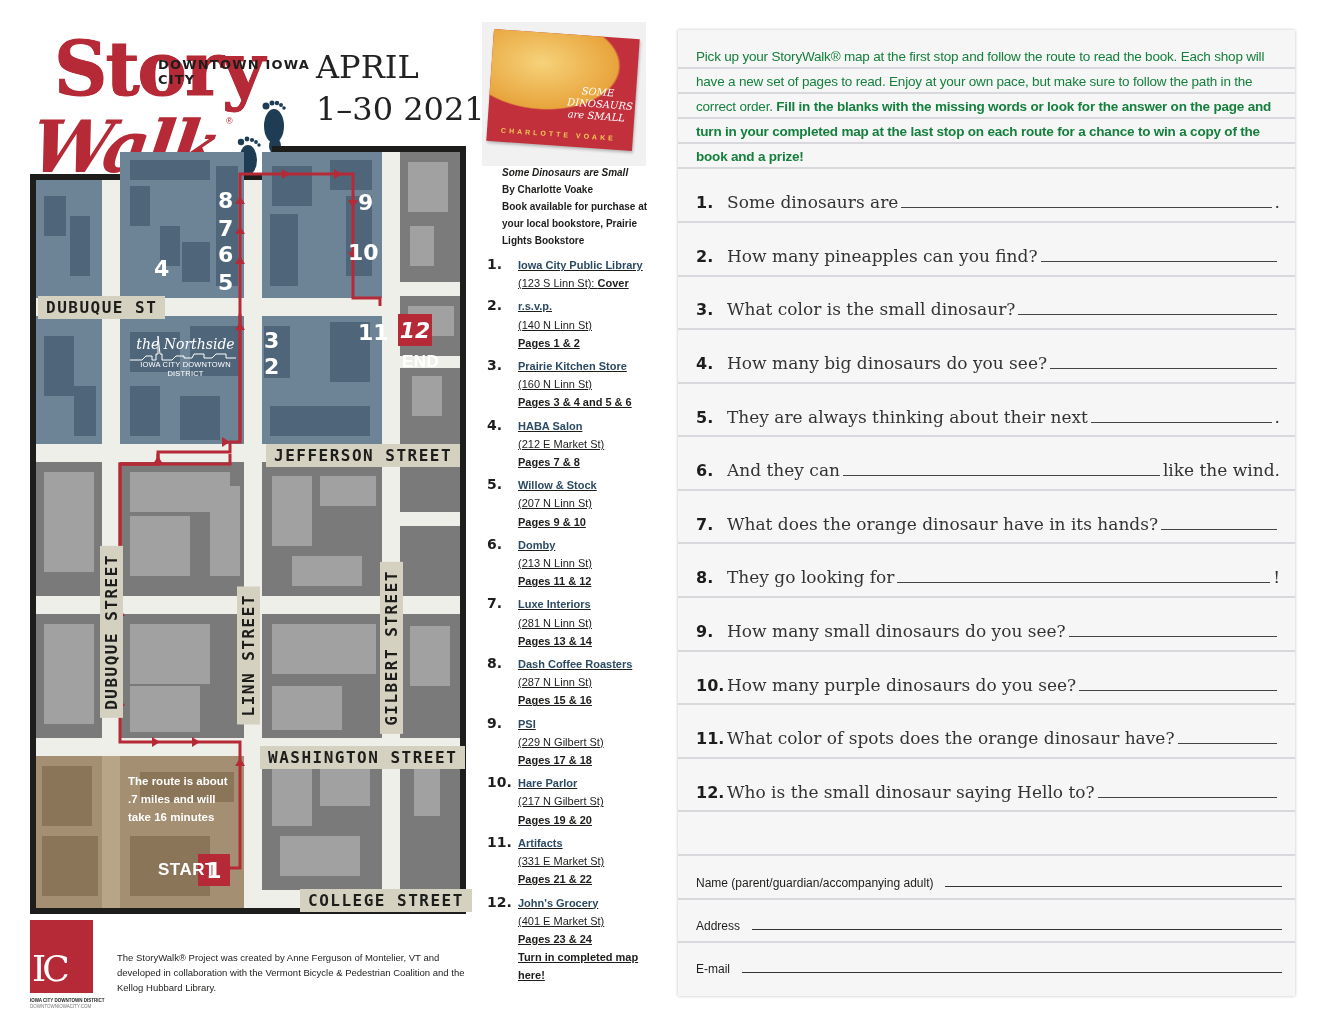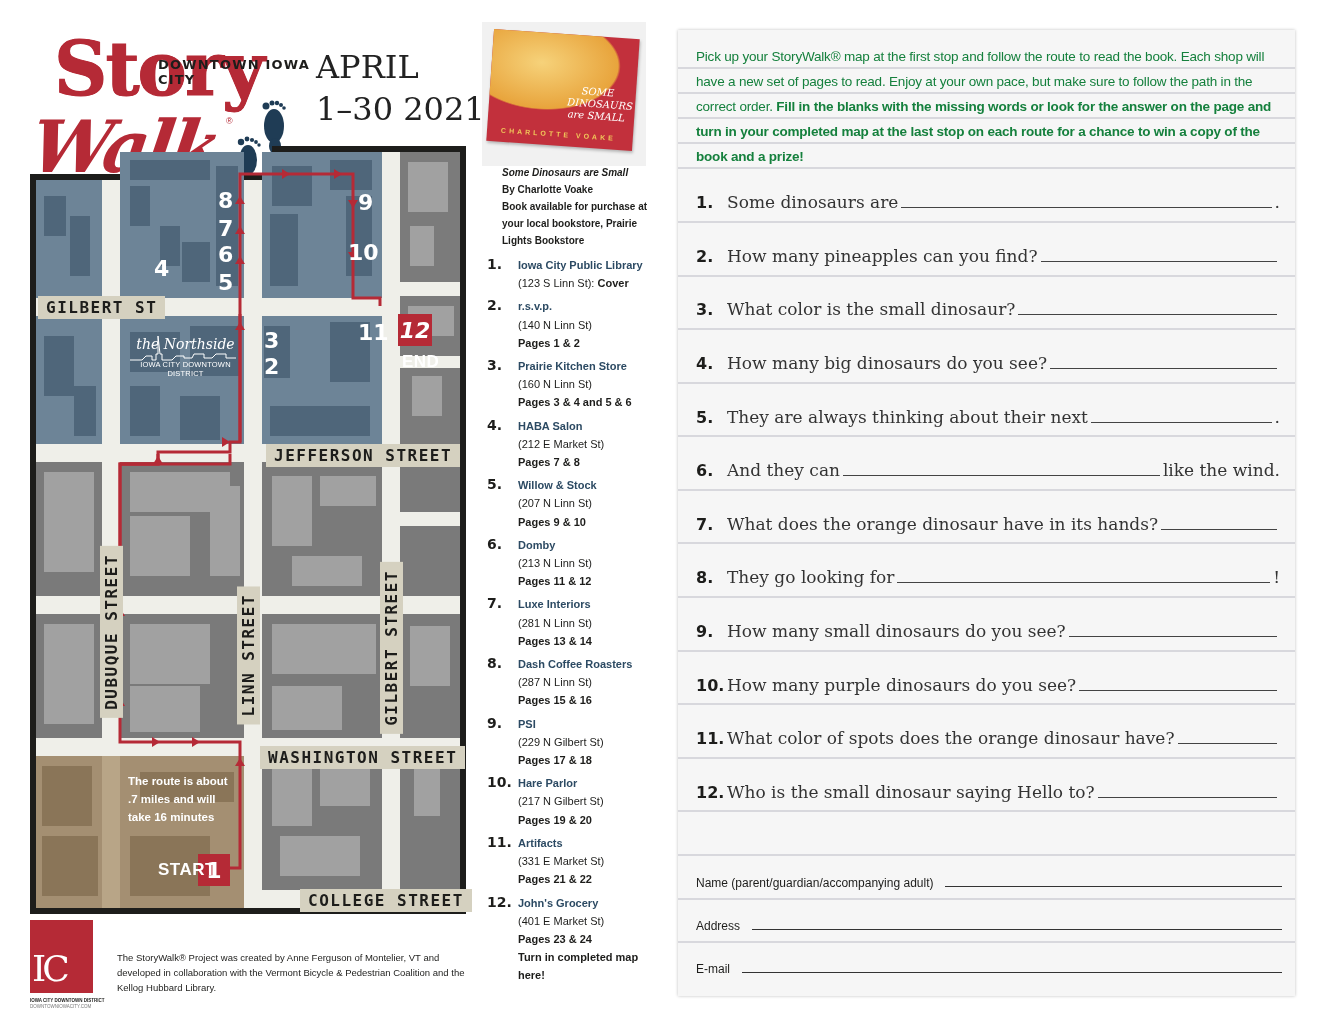--- a/index.html
+++ b/index.html
@@ -40,21 +40,21 @@
   .book-inner { position: absolute; left: 8px; top: 12px; width: 146px; height: 112px; background: #c2303c; transform: rotate(4deg); overflow: hidden; box-shadow: 1px 2px 3px rgba(0,0,0,0.25); }
   .book-inner .dino { position: absolute; left: -10px; top: -6px; width: 150px; height: 90px; background: radial-gradient(ellipse at 40% 40%, #f6d27a 0%, #e8a43c 60%, transparent 62%); }
   .book-inner .bt { position: absolute; left: 78px; top: 50px; color: #fff; font: italic 10px "DejaVu Serif", serif; line-height: 12px; text-align: center; width: 60px; }
   .book-inner .ba { position: absolute; left: 14px; bottom: 8px; color: #f0c659; font: bold 7px "Liberation Sans", sans-serif; letter-spacing: 3px; }
   .book-info { position: absolute; left: 502px; top: 164px; width: 150px; font: bold 10px "Liberation Sans", sans-serif; line-height: 17px; color: #1d1d1b; }
   .book-info .title { font-style: italic; }
 
   .stops { position: absolute; left: 487px; top: 256px; width: 160px; }
   .stop { display: flex; margin-bottom: 5px; }
   .stop .num { width: 31px; font: 900 14px "DejaVu Sans", sans-serif; color: #1d1d1b; line-height: 17px; }
-  .stop .txt { flex: 1; font: 11px "Liberation Sans", sans-serif; line-height: 18.2px; color: #1d1d1b; }
+  .stop .txt { flex: 1; font: 11px "Liberation Sans", sans-serif; line-height: 18.2px; color: #1d1d1b; text-decoration: underline; }
   .stop .name { color: #2c4a63; font-weight: bold; }
   .stop .pages { font-weight: bold; }
 
   
   .sheet { position: absolute; left: 678px; top: 30px; width: 617px; height: 966px; background: #f6f6f6; box-shadow: 0 0 3px rgba(0,0,0,0.25); }
   .rule { position: absolute; left: 0; width: 617px; height: 2px; background: #d8d8dd; }
   .intro { position: absolute; left: 18px; top: 14px; width: 590px; font: 13.5px "Liberation Sans", sans-serif; line-height: 25px; color: #15803d; letter-spacing: -0.2px; }
   .intro b { font-weight: bold; }
   .q { position: absolute; left: 18px; width: 584px; display: flex; align-items: baseline; font: 17px "DejaVu Serif", serif; color: #333; white-space: nowrap; }
   .q .qn { font: 900 16px "DejaVu Sans", sans-serif; color: #1d1d1b; width: 31px; flex: none; }
@@ -206,21 +206,21 @@
       <path d="M312 28 l-8 -5 v10 z"></path>
       <path d="M323 62 l-5 -8 h10 z"></path>
       <path d="M323 114 l-5 -8 h10 z"></path>
     </g>
 
     <g stroke="#b52a36" stroke-width="3" fill="none">
       <path d="M90 462 V318 H200 V308"></path>
     </g>
   </svg>
 
-  <div class="street-label" style="left:8px; top:150px;">GILBERT ST</div>
+  <div class="street-label" style="left:8px; top:150px;">DUBUQUE ST</div>
   <div class="street-label" style="left:236px; top:298px;">JEFFERSON STREET</div>
   <div class="street-label" style="left:230px; top:600px;">WASHINGTON STREET</div>
   <div class="street-label" style="left:270px; top:743px;">COLLEGE STREET</div>
   <div class="street-label vert" style="left:70px; top:400px;">DUBUQUE STREET</div>
   <div class="street-label vert" style="left:207px; top:440px;">LINN STREET</div>
   <div class="street-label vert" style="left:350px; top:416px;">GILBERT STREET</div>
 
   <div class="stop-box" style="left:168px; top:708px; width:32px; height:32px;">1</div>
   <div class="stop-num" style="left:234px; top:210px;">2</div>
   <div class="stop-num" style="left:234px; top:184px;">3</div>

